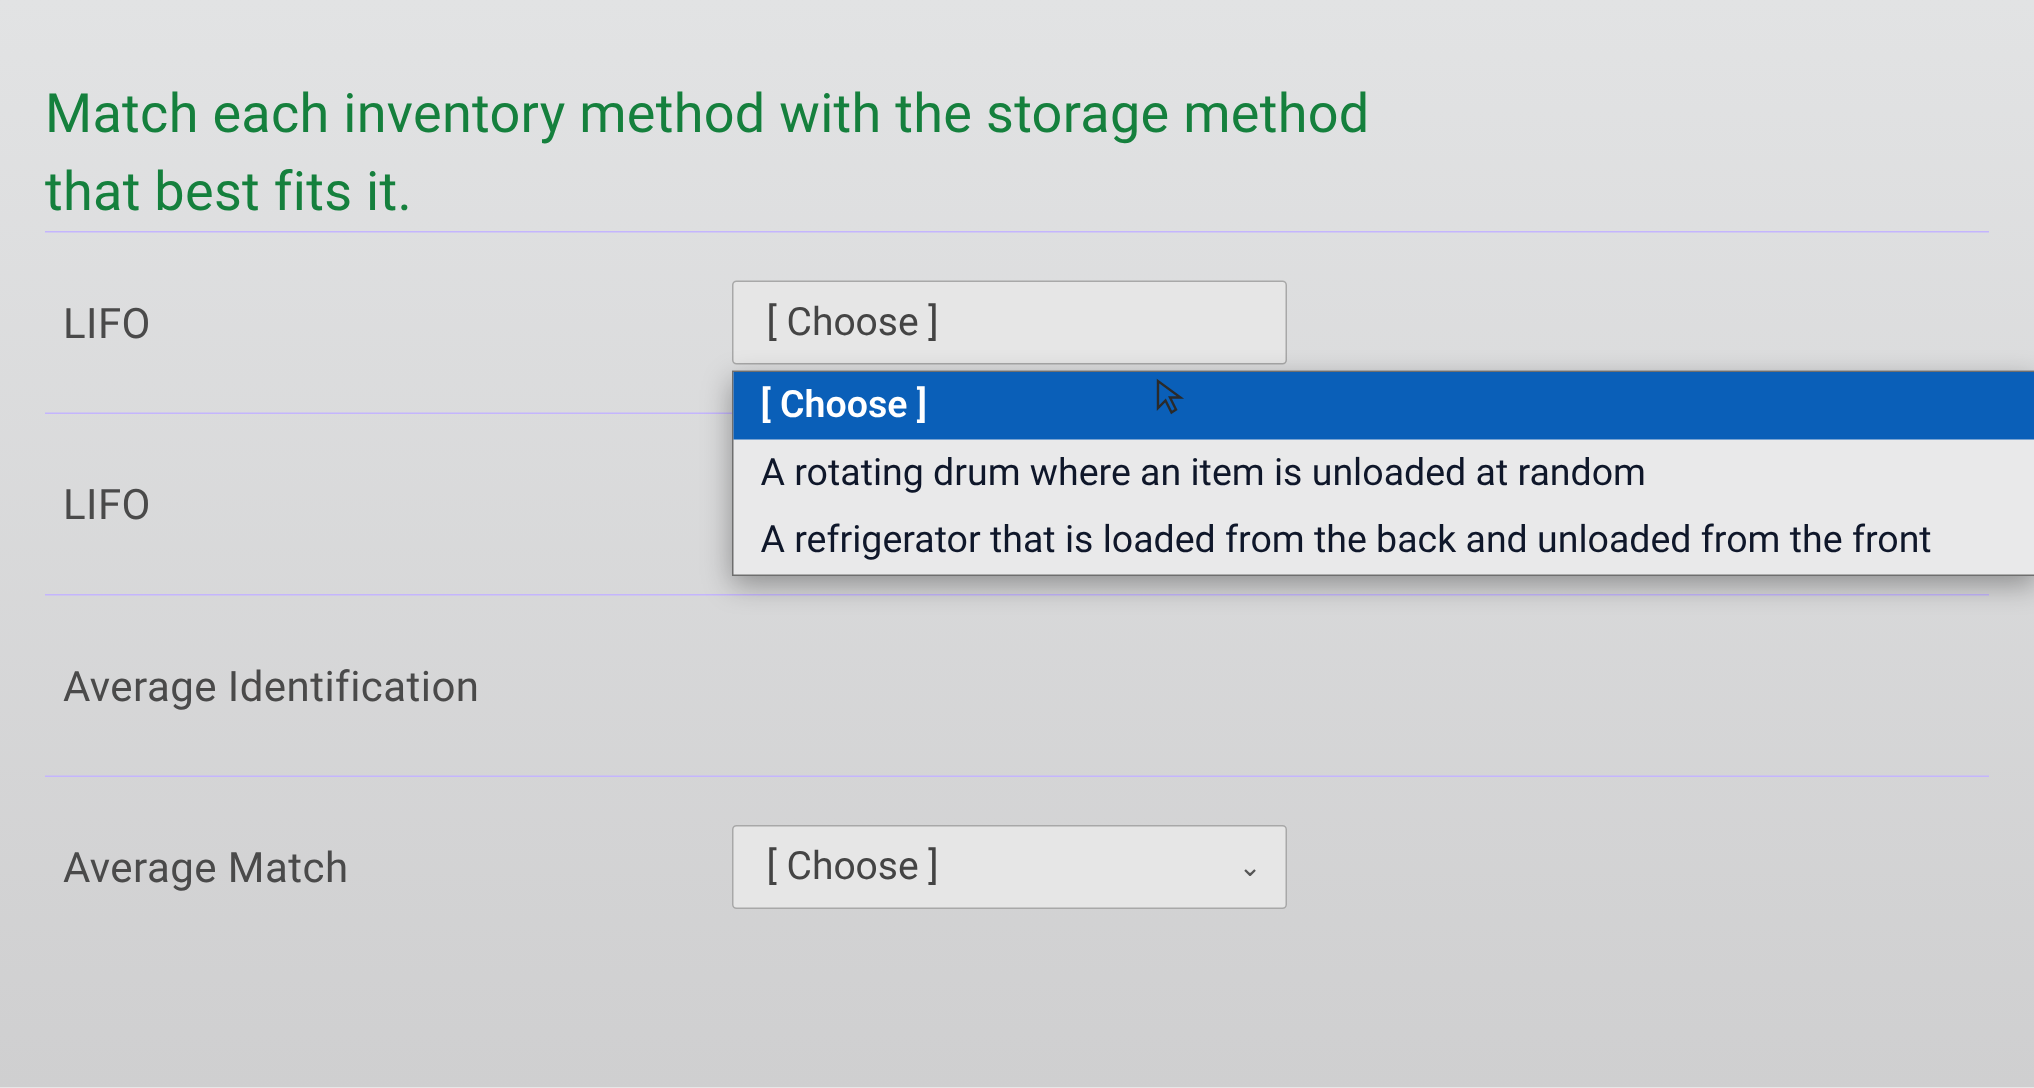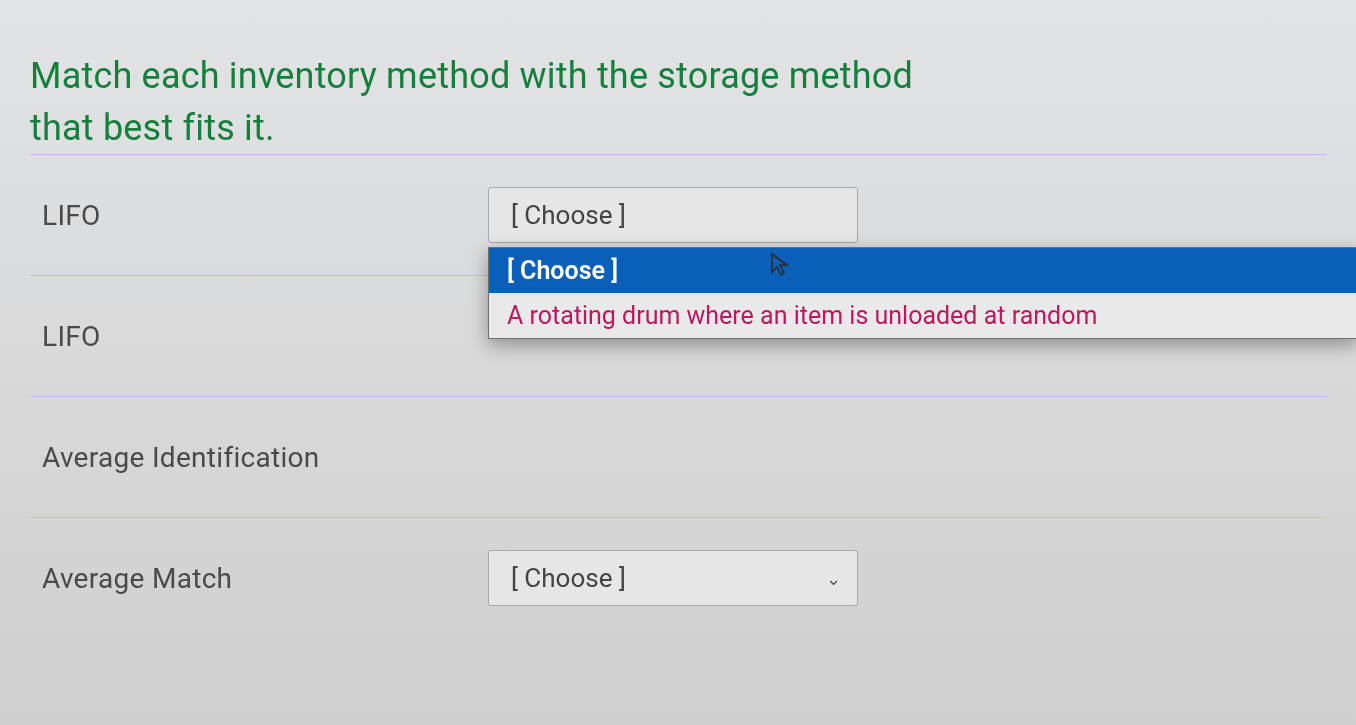--- a/index.html
+++ b/index.html
@@ -64,21 +64,21 @@
       left: 0;
       width: 870px;
       background: #e9e9ea;
       border: 1px solid #6e6e6e;
       box-shadow: 0 6px 18px rgba(0,0,0,0.35);
       z-index: 50;
     }
     .dropdown .opt {
       padding: 8px 18px;
       font-size: 25px;
-      color: #be185d;
+      color: #0f172a;
       cursor: pointer;
       white-space: nowrap;
     }
     .dropdown .opt.hl {
       background: #0a5fb8;
       color: #fff;
       font-weight: 600;
     }
     .cursor {
       position: absolute;
@@ -98,20 +98,21 @@
 <div class="row">
   <div class="label">LIFO</div>
   <div class="select-wrap">
     <div class="select">
       <span>[ Choose ]</span>
       <span class="chev"></span>
     </div>
     <div class="dropdown">
       <div class="opt hl">[ Choose ]</div>
       <div class="opt">A rotating drum where an item is unloaded at random</div>
+      <div class="opt">A refrigerator that is loaded from the back and unloaded from the front</div>
     </div>
   </div>
 </div>
 
 <div class="row">
   <div class="label">LIFO</div>
   <div class="select-wrap" style="visibility:hidden">
     <div class="select">
       <span>[ Choose ]</span>
       <span class="chev">⌄</span>

